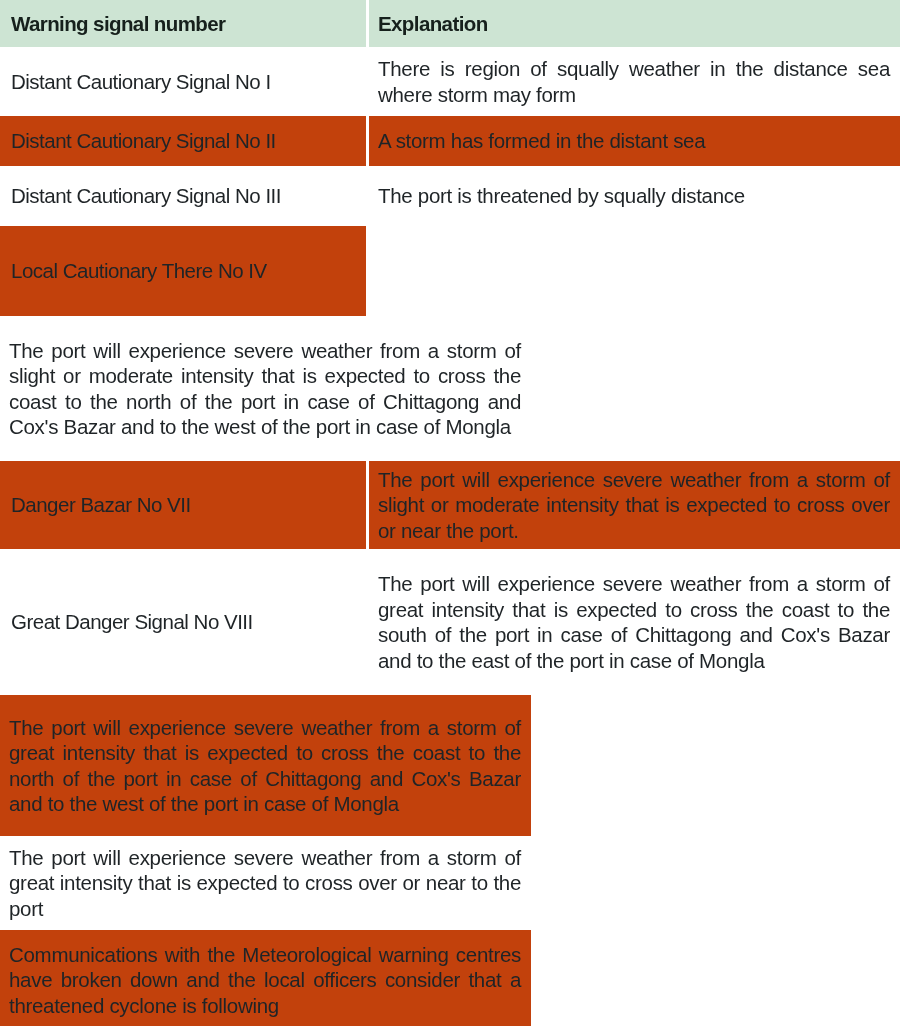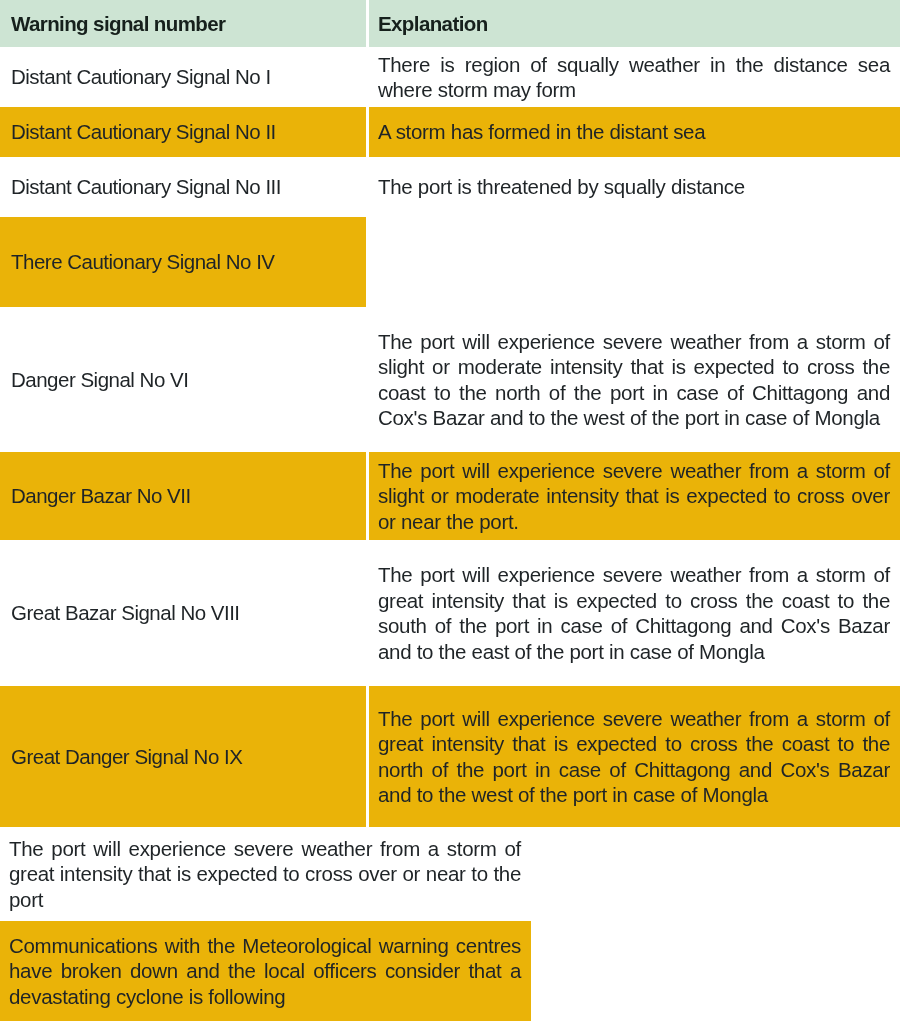--- a/index.html
+++ b/index.html
@@ -18,33 +18,33 @@
   }
   .cell {
     box-sizing: border-box;
     display: flex;
     align-items: center;
   }
   .c1 { width: 366px; padding: 0 8px 0 11px; margin-right: 3px; letter-spacing: -0.5px; }
   .c2 { width: 531px; padding: 4px 10px 4px 9px; text-align: justify; letter-spacing: -0.3px; }
   .c2 span { display: block; width: 100%; text-align: justify; }
   .header .cell { background: #cde4d3; font-weight: bold; color: #16201c; letter-spacing: -0.6px; }
-  .blue .cell { background: #eab308; }
+  .blue .cell { background: #c2410c; }
   .white .cell { background: #ffffff; }
 </style>
 </head>
 <body>
 
 <div class="table">
   <div class="row header" style="height:47px">
     <div class="cell c1">Warning signal number</div>
     <div class="cell c2">Explanation</div>
   </div>
 
-  <div class="row white" style="height:60px">
+  <div class="row white" style="height:69px">
     <div class="cell c1">Distant Cautionary Signal No I</div>
     <div class="cell c2">
         <span>There is region of squally weather in the distance sea where storm may form</span>
       </div>
   </div>
 
   <div class="row blue" style="height:50px">
     <div class="cell c1">Distant Cautionary Signal No II</div>
     <div class="cell c2">
         <span>A storm has formed in the distant sea</span>
@@ -52,55 +52,53 @@
   </div>
 
   <div class="row white" style="height:60px">
     <div class="cell c1">Distant Cautionary Signal No III</div>
     <div class="cell c2">
         <span>The port is threatened by squally distance</span>
       </div>
   </div>
 
   <div class="row blue" style="height:90px">
-    <div class="cell c1">There Cautionary Signal No IV</div>
+    <div class="cell c1">Local Cautionary There No IV</div>
   </div>
 
   <div class="row white" style="height:145px">
-    <div class="cell c1">Danger Signal No VI</div>
     <div class="cell c2">
         <span>The port will experience severe weather from a storm of slight or moderate intensity that is expected to cross the coast to the north of the port in case of Chittagong and Cox's Bazar and to the west of the port in case of Mongla</span>
       </div>
   </div>
 
   <div class="row blue" style="height:88px">
     <div class="cell c1">Danger Bazar No VII</div>
     <div class="cell c2">
         <span>The port will experience severe weather from a storm of slight or moderate intensity that is expected to cross over or near the port.</span>
       </div>
   </div>
 
   <div class="row white" style="height:146px">
-    <div class="cell c1">Great Bazar Signal No VIII</div>
+    <div class="cell c1">Great Danger Signal No VIII</div>
     <div class="cell c2">
         <span>The port will experience severe weather from a storm of great intensity that is expected to cross the coast to the south of the port in case of Chittagong and Cox's Bazar and to the east of the port in case of Mongla</span>
       </div>
   </div>
 
   <div class="row blue" style="height:141px">
-    <div class="cell c1">Great Danger Signal No IX</div>
     <div class="cell c2">
         <span>The port will experience severe weather from a storm of great intensity that is expected to cross the coast to the north of the port in case of Chittagong and Cox's Bazar and to the west of the port in case of Mongla</span>
       </div>
   </div>
 
   <div class="row white" style="height:94px">
     <div class="cell c2">
         <span>The port will experience severe weather from a storm of great intensity that is expected to cross over or near to the port</span>
       </div>
   </div>
 
   <div class="row blue" style="height:100px">
     <div class="cell c2">
-        <span>Communications with the Meteorological warning centres have broken down and the local officers consider that a devastating cyclone is following</span>
+        <span>Communications with the Meteorological warning centres have broken down and the local officers consider that a threatened cyclone is following</span>
       </div>
   </div>
 </div>
 
 </body></html>

